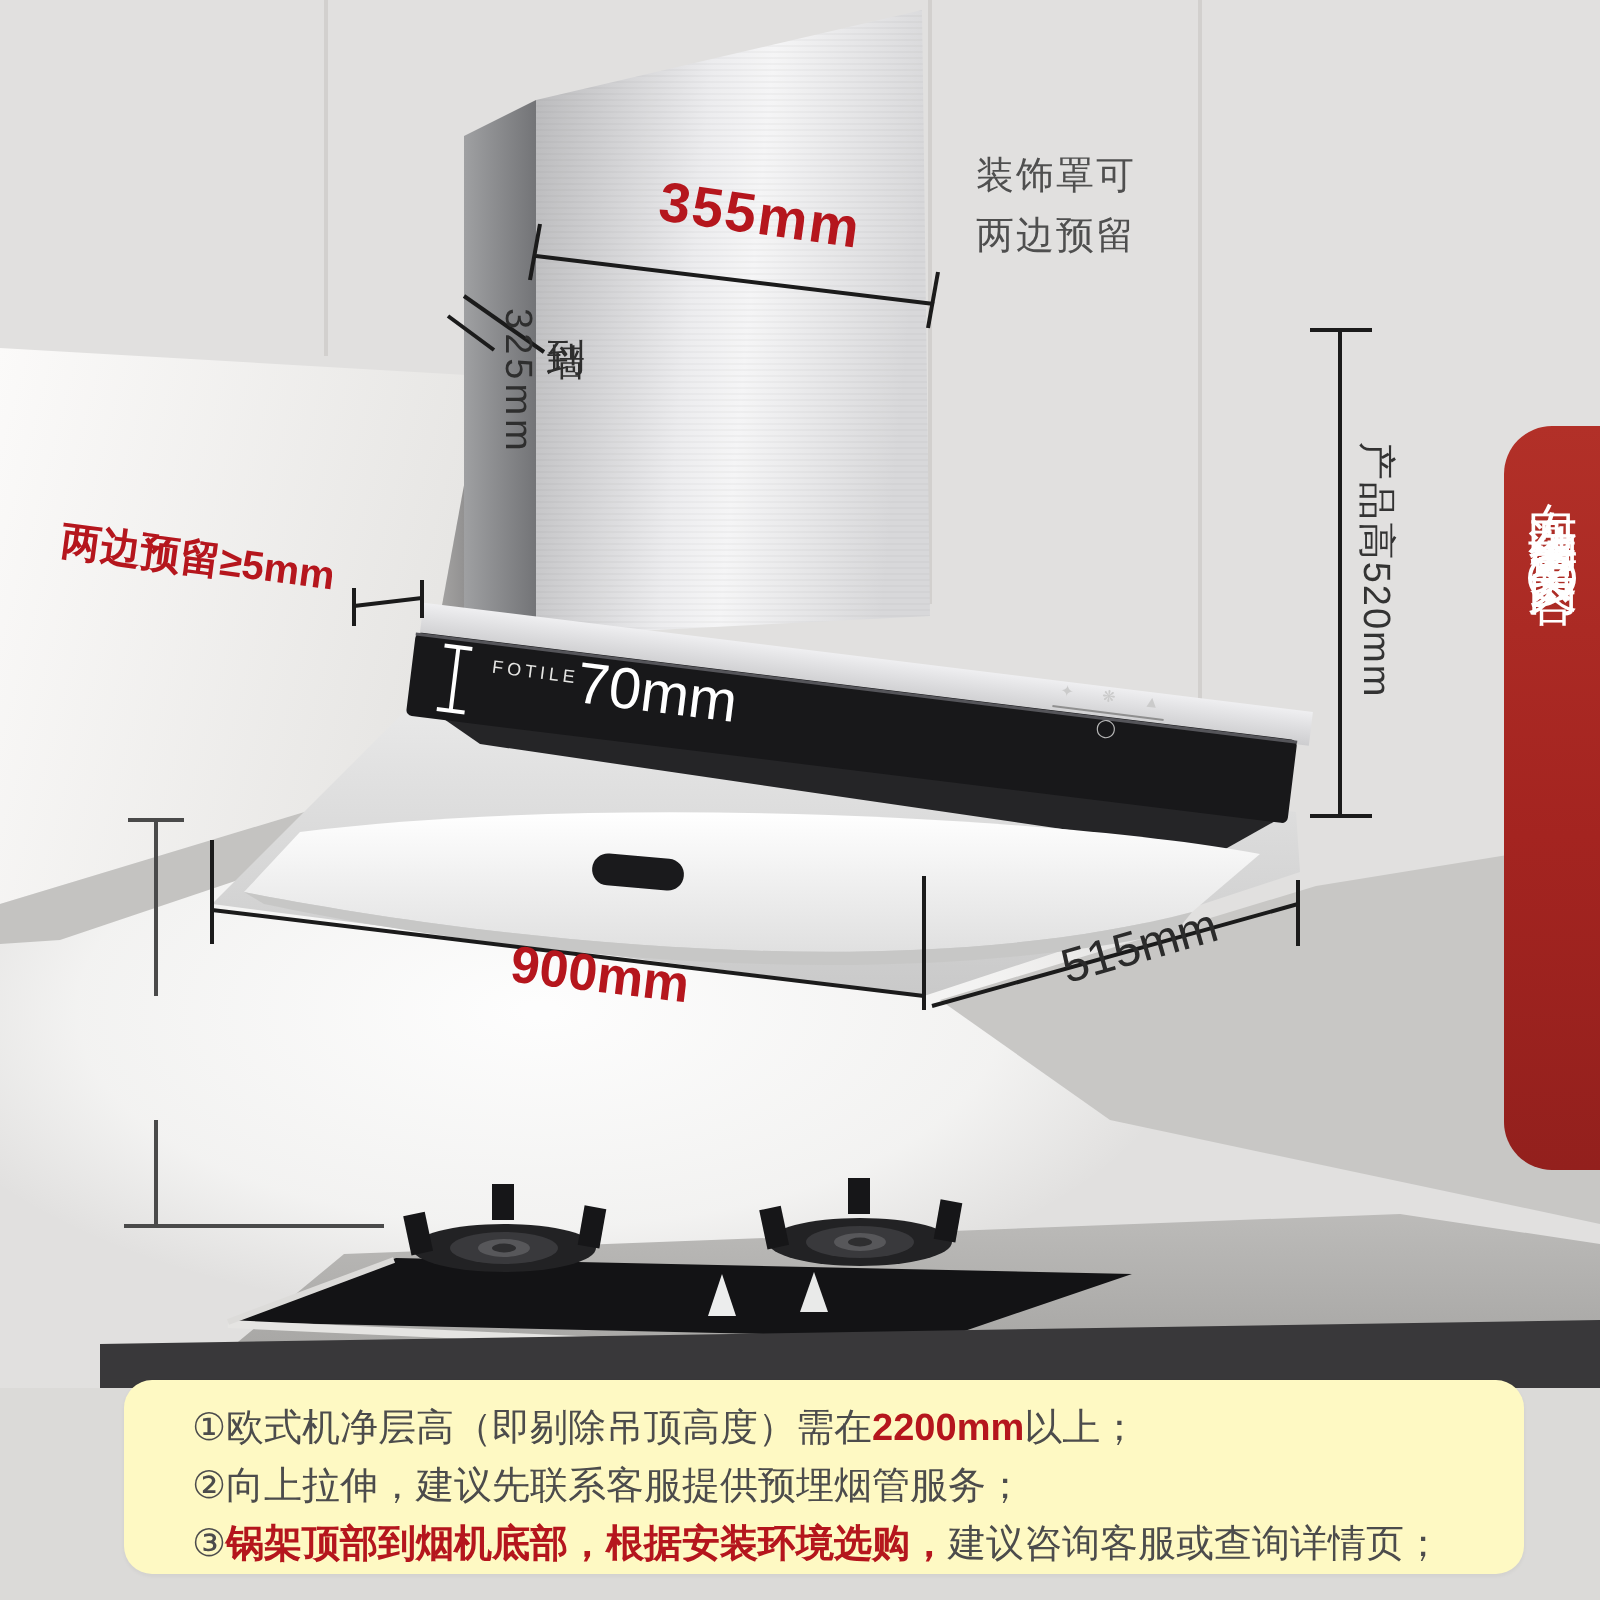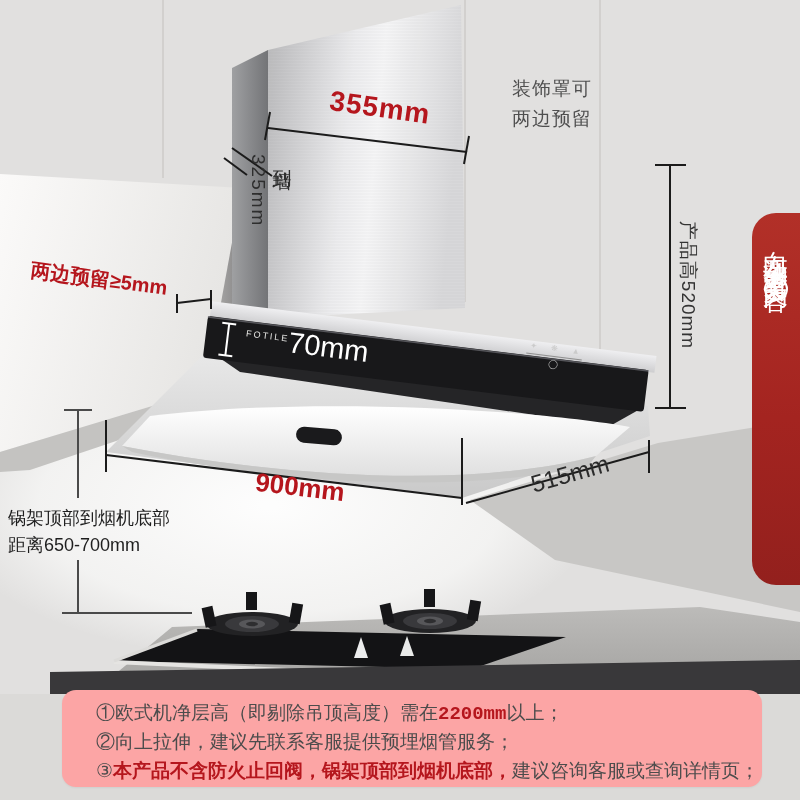--- a/index.html
+++ b/index.html
@@ -6,41 +6,41 @@
   .stage{position:relative;width:800px;height:800px;overflow:hidden;
          font-family:"Liberation Sans","DejaVu Sans",sans-serif;background:#e1e0df;}
   .stage svg{position:absolute;left:0;top:0;}
   .abs{position:absolute;}
   .dim-red{color:#b5161d;font-weight:bold;}
   .dim-dark{color:#2b2b2b;}
   .label-355{left:305px;top:92px;width:150px;text-align:center;font-size:28px;
              transform:rotate(8deg);letter-spacing:1px;}
   .wall325{left:246px;top:154px;height:170px;writing-mode:vertical-rl;
            font-size:19px;color:#2e2e2e;line-height:24px;letter-spacing:2px;}
-  .deco-note{left:488px;top:74px;font-size:19px;color:#4f4f4f;line-height:30px;letter-spacing:1px;margin-left:24px;}
+  .deco-note{left:488px;top:74px;font-size:19px;color:#4f4f4f;line-height:30px;letter-spacing:1px;}
   .label-520{left:598px;top:272px;width:180px;text-align:center;transform:rotate(90deg);
              font-size:19px;color:#333;letter-spacing:1px;}
   .label-5mm{left:30px;top:268px;width:170px;font-size:20px;transform:rotate(7.5deg);}
   .brand{left:246px;top:331px;font-size:9px;letter-spacing:2px;color:#e5e5e3;
          transform:rotate(7.2deg);}
   .label-70{left:288px;top:332px;width:96px;font-size:29px;color:#ffffff;
             transform:rotate(7.2deg);}
   .touch{left:522px;top:344px;width:64px;transform:rotate(7.2deg);text-align:center;}
   .touch .row{display:flex;justify-content:space-between;width:50px;margin:0 auto;
               font-size:8px;color:#cbcbcb;line-height:9px;}
   .touch .bar{width:56px;height:1px;background:#8f8f8f;margin:3px auto 2px auto;}
   .touch .pwr{font-size:9px;color:#b9b9b9;line-height:10px;}
   .label-900{left:230px;top:472px;width:140px;text-align:center;font-size:26px;
              transform:rotate(6.8deg);}
   .label-515{left:508px;top:460px;width:124px;text-align:center;font-size:24px;
              transform:rotate(-16deg);}
   .hob-label{left:8px;top:505px;font-size:18px;color:#1e1e1e;line-height:27px;}
-  .note-card{left:62px;top:690px;width:700px;height:97px;background:#fca5a5;
+  .note-card{left:62px;top:690px;width:700px;height:97px;background:#fef9c3;
              border-radius:14px;padding:10px 18px 0 34px;box-sizing:border-box;
-             box-shadow:0 1px 2px rgba(0,0,0,0.05);font-family:Liberation Mono, monospace;}
+             box-shadow:0 1px 2px rgba(0,0,0,0.05);}
   .note-line{font-size:19px;line-height:29px;color:#4c4c4c;white-space:nowrap;}
   .note-line .hl{color:#b5161d;font-weight:bold;}
   .banner{left:752px;top:213px;width:48px;height:372px;border-radius:24px 0 0 24px;
           background:linear-gradient(180deg,#b23028 0%,#a42420 55%,#93201d 100%);
           display:flex;flex-direction:column;align-items:center;cursor:pointer;}
   .banner-text{writing-mode:vertical-rl;text-orientation:upright;color:#ffffff;
                font-size:25px;letter-spacing:4px;margin-top:18px;line-height:48px;}
   .banner-chevron{width:20px;height:20px;border:2px solid #ffffff;border-radius:50%;
                   margin-top:6px;display:flex;align-items:center;justify-content:center;
                   color:#ffffff;font-size:14px;line-height:1;}
@@ -220,34 +220,30 @@
       <span>▲</span>
     </div>
     <div class="bar"></div>
     <div class="pwr">◯</div>
   </div>
 
   <div class="abs label-900 dim-red">900mm</div>
 
   <div class="abs label-515 dim-dark">515mm</div>
 
-  <div class="abs hob-label">
-    <div>锅架顶部到烟机底部</div>
-    <div>距离650-700mm</div>
-  </div>
 
   <div class="abs note-card">
     <div class="note-line">
       <span>①</span><span>欧式机净层高（即剔除吊顶高度）需在</span><span class="hl">2200mm</span><span>以上；</span>
     </div>
     <div class="note-line">
       <span>②</span><span>向上拉伸，建议先联系客服提供预埋烟管服务；</span><span class="hl"></span><span></span>
     </div>
     <div class="note-line">
-      <span>③</span><span></span><span class="hl">本产品不含防火止回阀，锅架顶部到烟机底部，</span><span>建议咨询客服或查询详情页；</span>
+      <span>③</span><span></span><span class="hl">锅架顶部到烟机底部，根据安装环境选购，</span><span>建议咨询客服或查询详情页；</span>
     </div>
   </div>
 
   <div class="abs banner">
     <div class="banner-text">向左滑动查看更多内容</div>
     <div class="banner-chevron">
       <span>‹</span>
     </div>
   </div>
 

